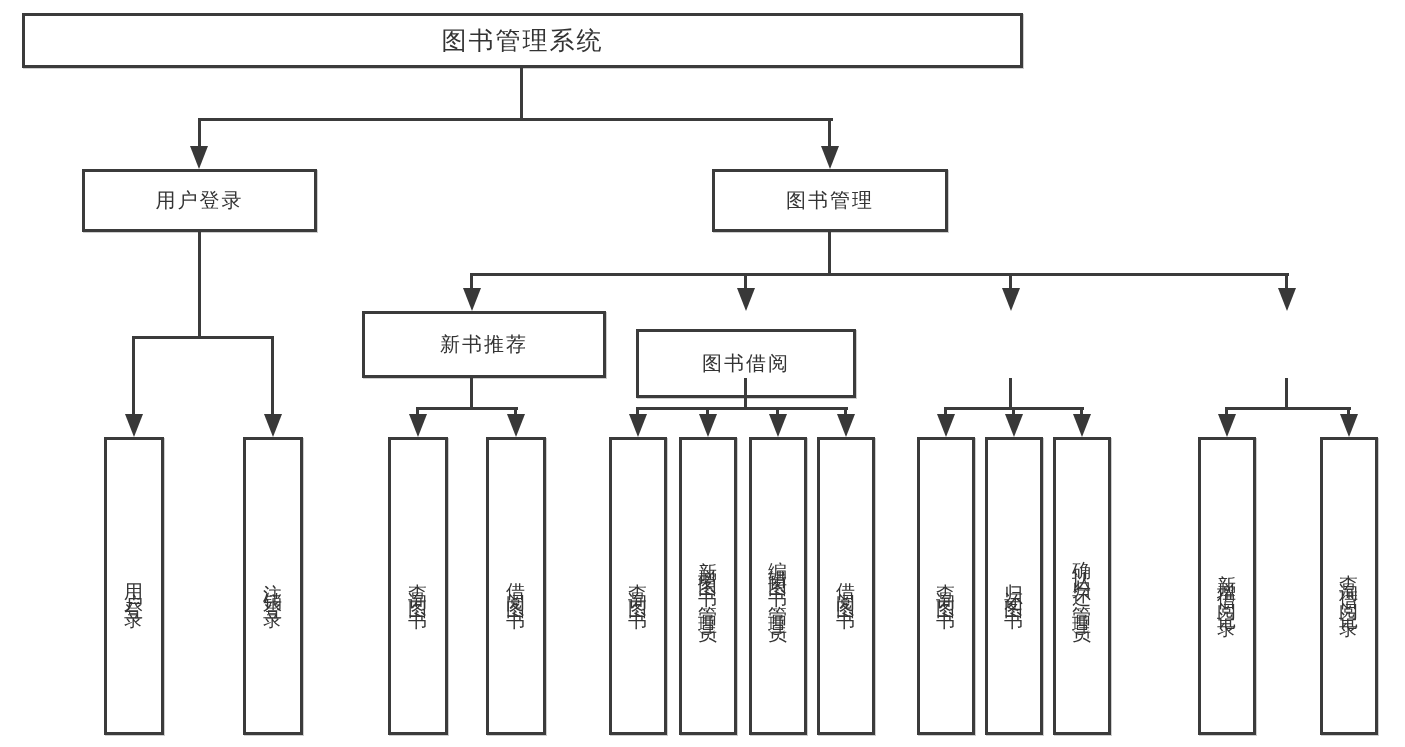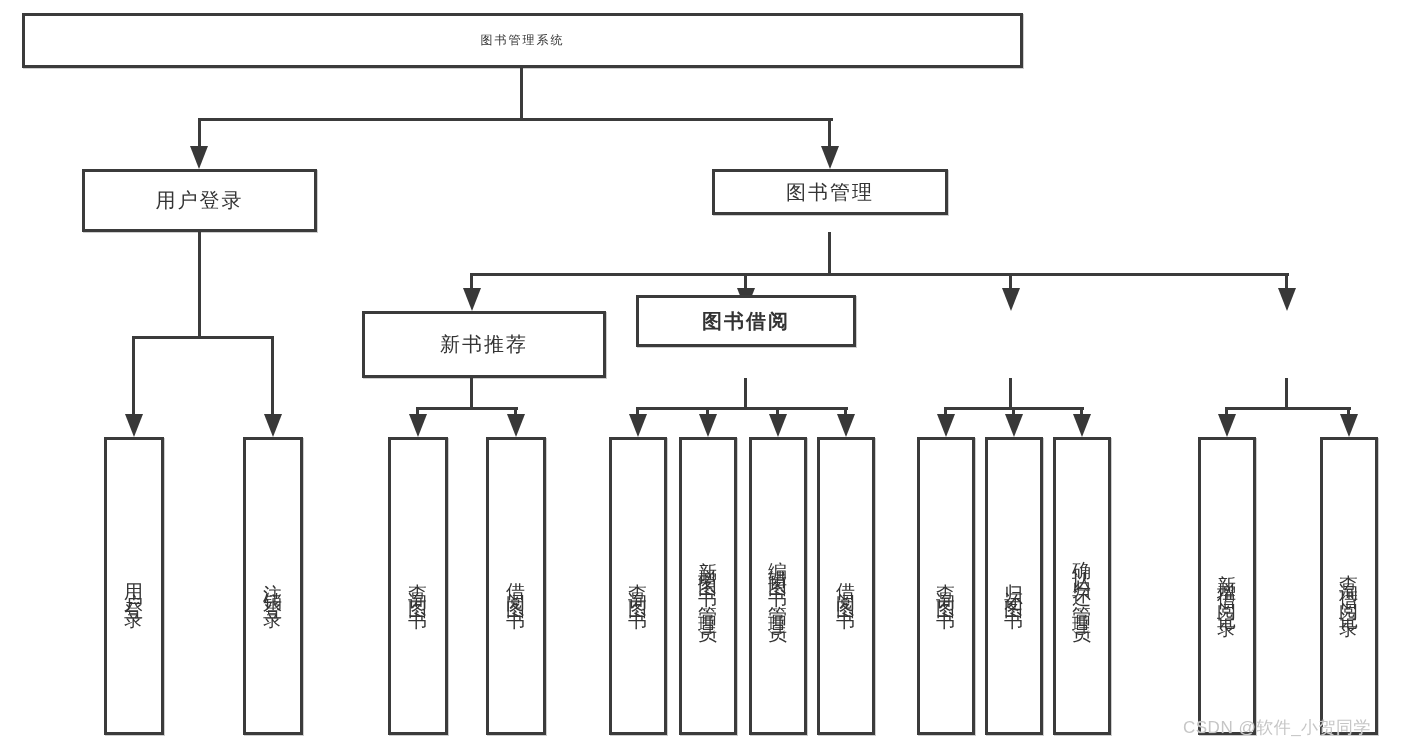--- a/index.html
+++ b/index.html
@@ -25,21 +25,21 @@
     align-items: center;
     justify-content: center;
     color: #333333;
     box-shadow: 1px 1px 0 rgba(60,60,60,0.25);
   }
   .hlabel {
     font-size: 20px;
     letter-spacing: 2px;
     white-space: nowrap;
   }
-  .root-node .hlabel { font-size: 12px; }
+  .root-node .hlabel { font-size: 25px; }
   .leaf {
     writing-mode: vertical-rl;
     text-orientation: mixed;
     font-size: 19px;
     letter-spacing: 9px;
     line-height: 1;
   }
   .line {
     position: absolute;
     background: #3b3b3b;
@@ -78,21 +78,21 @@
   <div class="line vline" style="left:520px; top:68px; height:50px;"></div>
   <div class="line hline" style="left:198px; top:118px; width:635px;"></div>
   <div class="line vline" style="left:198px; top:118px; height:32px;"></div>
   <div class="arrow" style="left:190px; top:146px;"></div>
   <div class="line vline" style="left:828px; top:118px; height:32px;"></div>
   <div class="arrow" style="left:821px; top:146px;"></div>
 
   <div class="node" style="left:82px; top:169px; width:235px; height:63px;">
     <span class="hlabel">用户登录</span>
   </div>
-  <div class="node" style="left:712px; top:169px; width:236px; height:46px;">
+  <div class="node" style="left:712px; top:169px; width:236px; height:63px;">
     <span class="hlabel">图书管理</span>
   </div>
 
   <div class="line vline" style="left:198px; top:232px; height:104px;"></div>
   <div class="line hline" style="left:132px; top:336px; width:142px;"></div>
   <div class="line vline" style="left:132px; top:336px; height:80px;"></div>
   <div class="arrow" style="left:125px; top:414px;"></div>
   <div class="line vline" style="left:271px; top:336px; height:80px;"></div>
   <div class="arrow" style="left:264px; top:414px;"></div>
 
@@ -103,21 +103,21 @@
   <div class="line vline" style="left:744px; top:273px; height:19px;"></div>
   <div class="arrow" style="left:737px; top:288px;"></div>
   <div class="line vline" style="left:1009px; top:273px; height:19px;"></div>
   <div class="arrow" style="left:1002px; top:288px;"></div>
   <div class="line vline" style="left:1285px; top:273px; height:19px;"></div>
   <div class="arrow" style="left:1278px; top:288px;"></div>
 
   <div class="node" style="left:362px; top:311px; width:244px; height:67px;">
     <span class="hlabel">新书推荐</span>
   </div>
-  <div class="node" style="left:636px; top:295px; width:220px; height:52px;font-weight:bold;">
+  <div class="node" style="left:636px; top:329px; width:220px; height:69px;">
     <span class="hlabel">图书借阅</span>
   </div>
 
   <div class="line vline" style="left:470px; top:378px; height:29px;"></div>
   <div class="line hline" style="left:416px; top:407px; width:102px;"></div>
   <div class="line vline" style="left:416px; top:407px; height:9px;"></div>
   <div class="arrow" style="left:409px; top:414px;"></div>
   <div class="line vline" style="left:514px; top:407px; height:9px;"></div>
   <div class="arrow" style="left:507px; top:414px;"></div>
 
@@ -159,15 +159,14 @@
   <div class="node leaf" style="left:749px; top:437px; width:58px; height:298px;">编辑图书（管理员）</div>
   <div class="node leaf" style="left:817px; top:437px; width:58px; height:298px;">借阅图书</div>
 
   <div class="node leaf" style="left:917px; top:437px; width:58px; height:298px;">查询图书</div>
   <div class="node leaf" style="left:985px; top:437px; width:58px; height:298px;">归还图书</div>
   <div class="node leaf" style="left:1053px; top:437px; width:58px; height:298px;">确认归还（管理员）</div>
 
   <div class="node leaf" style="left:1198px; top:437px; width:58px; height:298px;">新增借阅记录</div>
   <div class="node leaf" style="left:1320px; top:437px; width:58px; height:298px;">查询借阅记录</div>
 
-  <div class="watermark">CSDN @软件_小贺同学</div>
 
 </div>
 
 </body></html>

